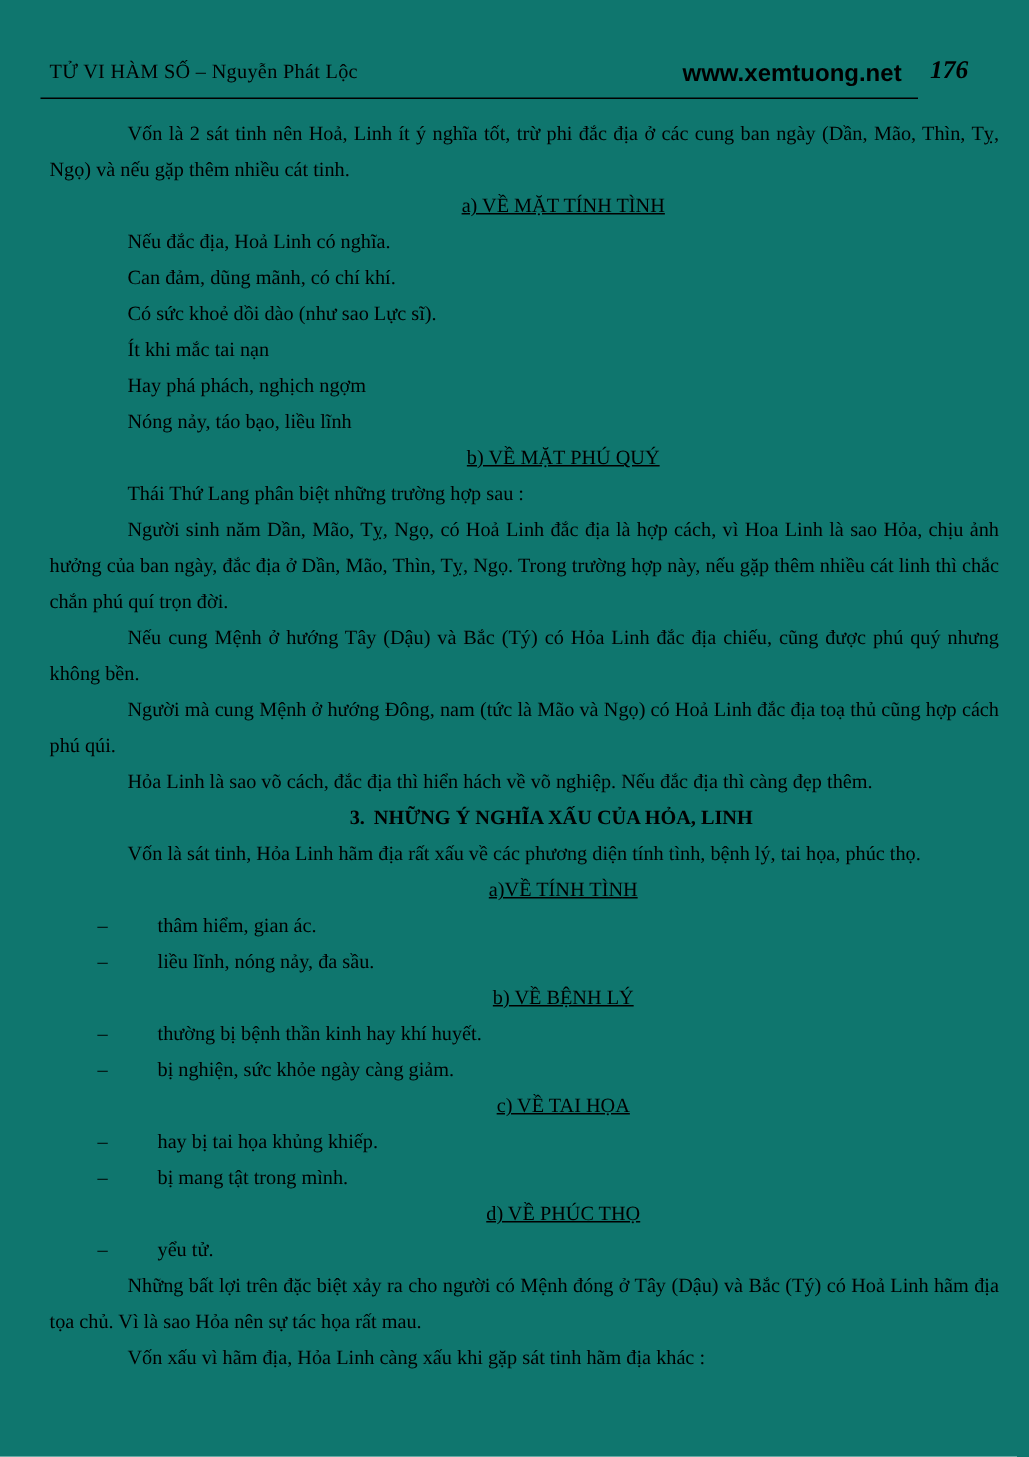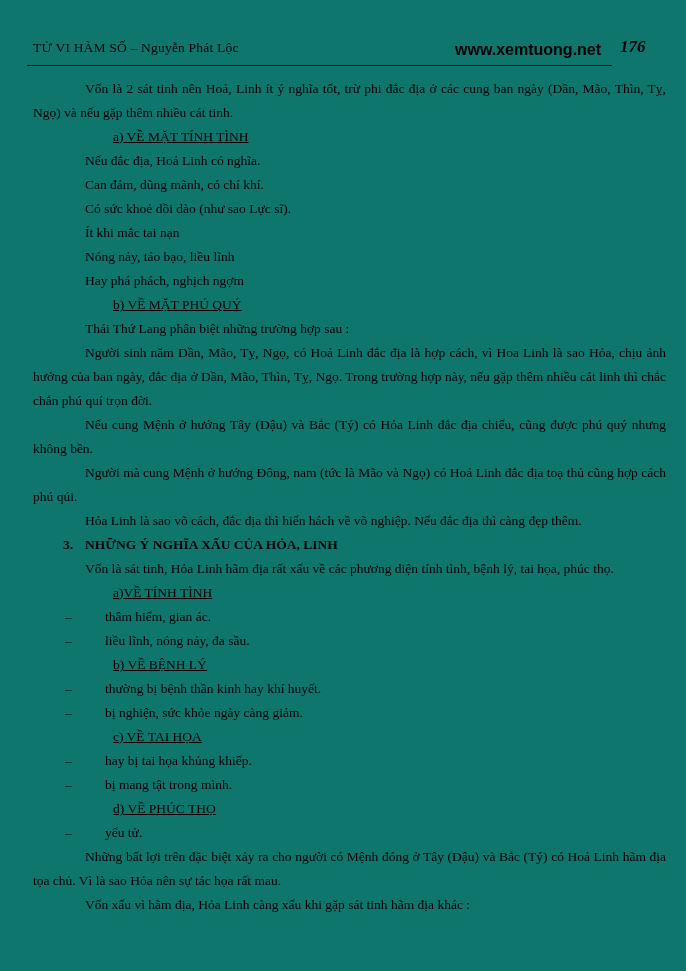--- a/index.html
+++ b/index.html
@@ -39,24 +39,25 @@
   }
   
   .content {
     position: absolute; top: 77px; left: 33px; right: 32px;
     font-size: 13.5px; line-height: 24px;
   }
   .para {
     margin: 0; text-indent: 52px; text-align: justify;
   }
   .sec-head {
-    margin: 0 0 0 80px;
+    margin: 0 0 0 52px;
     text-decoration: underline;
+    text-align: center;
   }
-  .num-head { margin: 0 0 0 30px; font-weight: bold; }
+  .num-head { margin: 0 0 0 30px; font-weight: bold; text-align: center; }
   .num-head .num { display: inline-block; width: 22px; }
   .li { margin: 0; display: flex; }
   .li .dash { display: inline-block; width: 40px; padding-left: 32px; flex: 0 0 auto; }
   .li .li-text { flex: 1 1 auto; }
 </style>
 </head>
 <body>
 
 <div class="page">
 
@@ -67,22 +68,22 @@
     <div class="hdr-rule"></div>
   </div>
 
   <div class="content">
     <p class="para">Vốn là 2 sát tinh nên Hoả, Linh ít ý nghĩa tốt, trừ phi đắc địa ở các cung ban ngày (Dần, Mão, Thìn, Tỵ, Ngọ) và nếu gặp thêm nhiều cát tinh.</p>
     <p class="sec-head">a) VỀ MẶT TÍNH TÌNH</p>
     <p class="para">Nếu đắc địa, Hoả Linh có nghĩa.</p>
     <p class="para">Can đảm, dũng mãnh, có chí khí.</p>
     <p class="para">Có sức khoẻ dồi dào (như sao Lực sĩ).</p>
     <p class="para">Ít khi mắc tai nạn</p>
+    <p class="para">Hay phá phách, nghịch ngợm</p>
     <p class="para">Nóng nảy, táo bạo, liều lĩnh</p>
-    <p class="para">Hay phá phách, nghịch ngợm</p>
     <p class="sec-head">b) VỀ MẶT PHÚ QUÝ</p>
     <p class="para">Thái Thứ Lang phân biệt những trường hợp sau :</p>
     <p class="para">Người sinh năm Dần, Mão, Tỵ, Ngọ, có Hoả Linh đắc địa là hợp cách, vì Hoa Linh là sao Hỏa, chịu ảnh hưởng của ban ngày, đắc địa ở Dần, Mão, Thìn, Tỵ, Ngọ. Trong trường hợp này, nếu gặp thêm nhiều cát linh thì chắc chắn phú quí trọn đời.</p>
     <p class="para">Nếu cung Mệnh ở hướng Tây (Dậu) và Bắc (Tý) có Hỏa Linh đắc địa chiếu, cũng  được  phú quý nhưng không bền.</p>
     <p class="para">Người mà cung Mệnh ở hướng Đông, nam (tức là Mão và Ngọ) có Hoả Linh  đắc địa toạ thủ cũng hợp cách phú qúi.</p>
     <p class="para">Hỏa Linh là sao võ cách, đắc địa thì hiển hách về võ nghiệp. Nếu đắc địa thì càng đẹp thêm.</p>
 
     <p class="num-head"><span class="num">3.</span><span>NHỮNG Ý NGHĨA XẤU CỦA HỎA, LINH</span></p>
 
     <p class="para">Vốn là sát tinh, Hỏa Linh hãm địa rất xấu về các phương diện tính tình, bệnh lý, tai họa, phúc thọ.</p>

